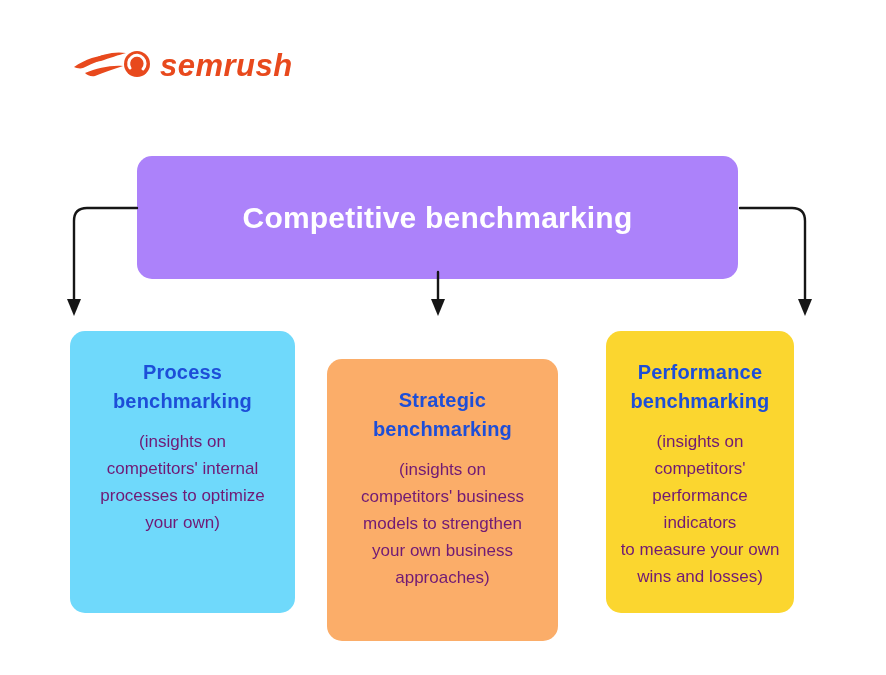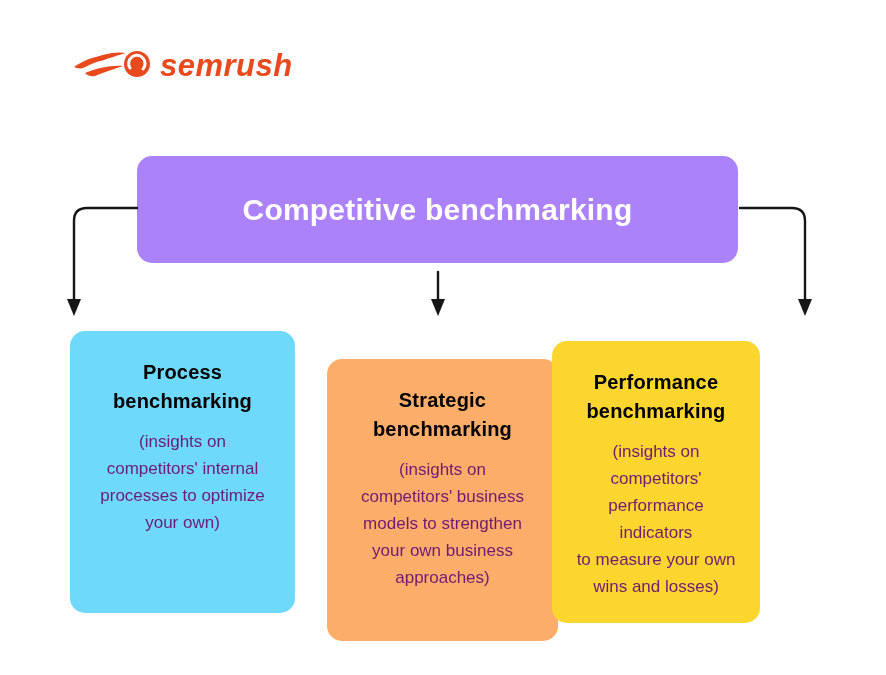--- a/index.html
+++ b/index.html
@@ -34,21 +34,21 @@
     line-height: 1;
     padding-top: 2px;
   }
 
   
   .root-box {
     position: absolute;
     left: 137px;
     top: 156px;
     width: 601px;
-    height: 107px;
+    height: 123px;
     background: #ac82fa;
     border-radius: 15px;
     display: flex;
     align-items: center;
     justify-content: center;
   }
   .root-title {
     color: #ffffff;
     font-size: 30px;
     font-weight: bold;
@@ -68,24 +68,24 @@
   .card {
     position: absolute;
     top: 331px;
     height: 282px;
     border-radius: 15px;
     padding: 27px 10px 0;
     text-align: center;
   }
   .card-process     { left: 70px;  width: 225px; background: #6fd9fb; }
   .card-strategic   { left: 327px; width: 231px; background: #fbad69; }
-  .card-performance { left: 552px; width: 208px; background: #fbd62f; margin-top: 10px; }
+  .card-performance { left: 606px; width: 188px; background: #fbd62f; }
 
   .card-title {
-    color: #000000;
+    color: #1d4ed8;
     font-size: 20px;
     font-weight: bold;
     line-height: 29px;
     white-space: pre-line;
     letter-spacing: 0.2px;
   }
   .card-desc {
     color: #701a75;
     font-size: 17px;
     line-height: 27px;

